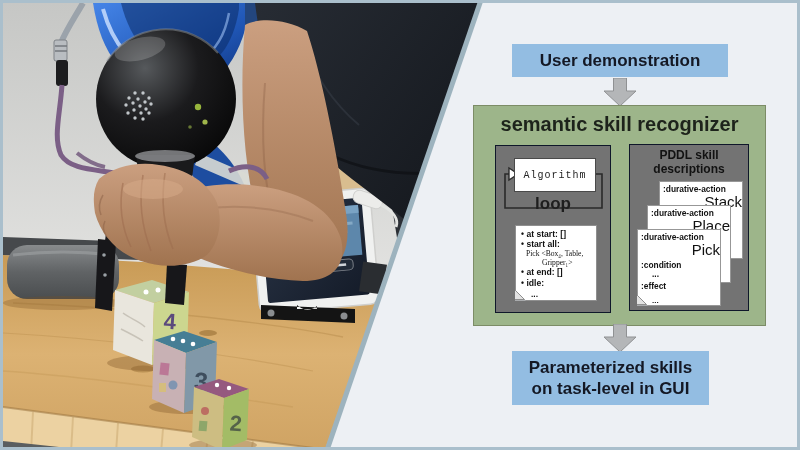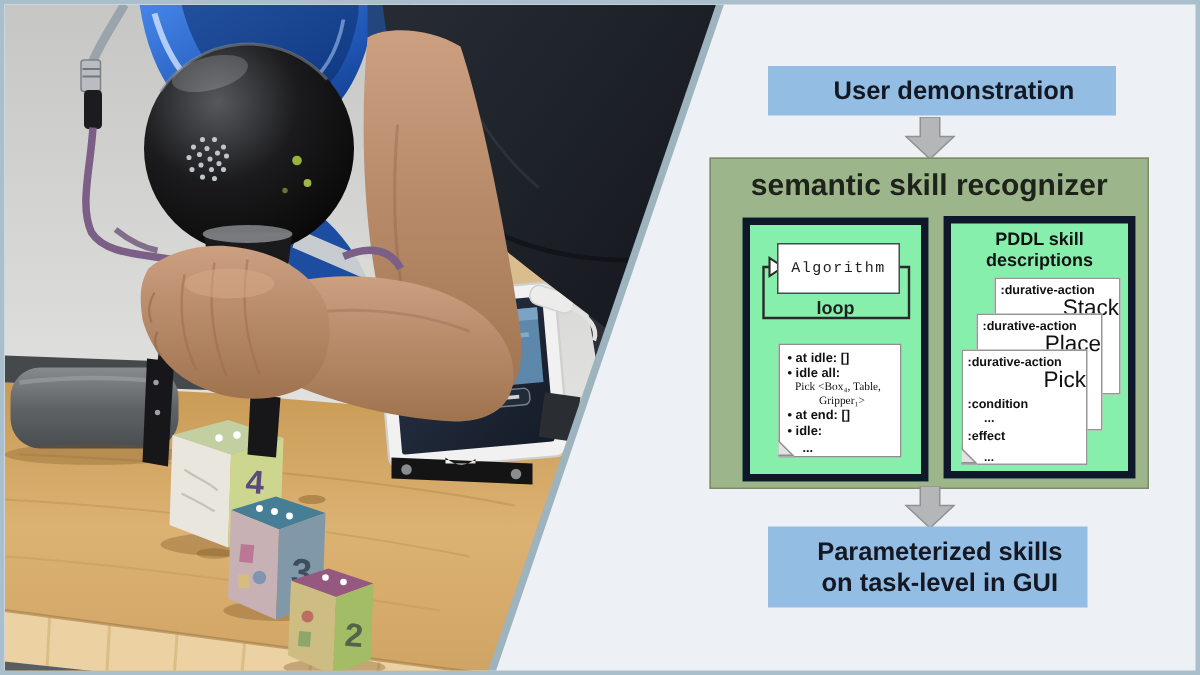--- a/index.html
+++ b/index.html
@@ -9,46 +9,46 @@
     font-family:"Liberation Sans","DejaVu Sans",sans-serif;
   }
   .photo-svg{position:absolute;left:0;top:0;width:800px;height:450px;
     clip-path:polygon(0 0,477px 0,321px 450px,0 450px);}
   .divider-svg{position:absolute;left:0;top:0;width:800px;height:450px;pointer-events:none;}
 
   
   .flow-box{
     position:absolute;background:#93bde2;color:#141824;
     display:flex;flex-direction:column;align-items:center;justify-content:center;
-    font-weight:bold;font-size:17px;line-height:1.25;text-align:center;padding-left:16px;
+    font-weight:bold;font-size:17px;line-height:1.25;text-align:center;
   }
   .box-user{left:509px;top:41px;width:216px;height:33px;}
   .box-result{left:509px;top:348px;width:197px;height:54px;}
   .flow-arrow{position:absolute;width:34px;height:28px;}
   .arrow-1{left:600px;top:75px;}
   .arrow-2{left:600px;top:321px;}
 
   .green-box{
     position:absolute;left:470px;top:102px;width:291px;height:219px;
     background:#9db58a;border:1px solid #7c8c66;
   }
   .green-title{margin-top:7px;text-align:center;font-weight:bold;font-size:20px;color:#1d231b;}
 
-  .gray-box{position:absolute;background:#86efac;border:5px solid #0f172a;}
+  .gray-box{position:absolute;background:#737373;border:1px solid #0f172a;}
   .gray-left{left:21px;top:39px;width:114px;height:166px;}
   .gray-right{left:155px;top:38px;width:118px;height:165px;}
 
   .algo-box{
     position:absolute;left:18px;top:12px;width:80px;height:32px;background:#ffffff;
     border:1.5px solid #4a4a4a;display:flex;align-items:center;justify-content:center;
     font-family:Liberation Mono, monospace;font-size:10px;letter-spacing:1px;color:#222;
   }
   .loop-svg{position:absolute;left:0;top:0;width:114px;height:166px;}
   .loop-label{position:absolute;left:0;top:48px;width:100%;text-align:center;
-    font-size:12px;font-weight:600;color:#1e1e1e;}
+    font-size:17px;font-weight:600;color:#1e1e1e;}
 
   .note-card{
     position:absolute;left:19px;top:79px;width:82px;height:76px;background:#fff;
     border:1px solid #8f8f8f;box-sizing:border-box;padding:3px 2px 2px 5px;color:#111;
   }
   .note-line{font-size:8.6px;font-weight:bold;line-height:1.22;white-space:nowrap;}
   .note-sub{font-size:7.6px;font-weight:normal;line-height:1.15;padding-left:5px;white-space:nowrap;font-family:Liberation Serif, serif;}
   .note-sub2{padding-left:21px;}
   .note-ellipsis{position:absolute;left:15px;bottom:1px;font-size:8.5px;font-weight:bold;}
   .dogear{position:absolute;left:-1px;bottom:-1px;width:13px;height:13px;}
@@ -317,22 +317,22 @@
       <svg class="loop-svg" viewBox="0 0 114 166">
         <path d="M98,28 H106 V62 H9 V28 H13" stroke="#2a2a2a" stroke-width="1.6" fill="none"></path>
         <polygon points="13,22 13,34 22,28" fill="#ffffff" stroke="#2a2a2a" stroke-width="1.4"></polygon>
       </svg>
       <div class="algo-box">
         <span>Algorithm</span>
       </div>
       <div class="loop-label">loop</div>
 
       <div class="note-card">
-        <div class="note-line">• at idle: []</div>
-        <div class="note-line">• idle all:</div>
+        <div class="note-line">• at start: []</div>
+        <div class="note-line">• start all:</div>
         <div class="note-sub">Pick &lt;Box₄, Table,</div>
         <div class="note-sub note-sub2">Gripper₁&gt;</div>
         <div class="note-line">• at end: []</div>
         <div class="note-line">• idle:</div>
         <div class="note-ellipsis">...</div>
         <svg class="dogear" viewBox="0 0 13 13">
           <polygon points="0,13 0,2 11,13" fill="#a9abad"></polygon>
           <polygon points="0,2 11,13 0,13" fill="#e2e2e2" stroke="#8f8f8f" stroke-width="1" transform="translate(-1.5,-1.5)"></polygon>
         </svg>
       </div>

